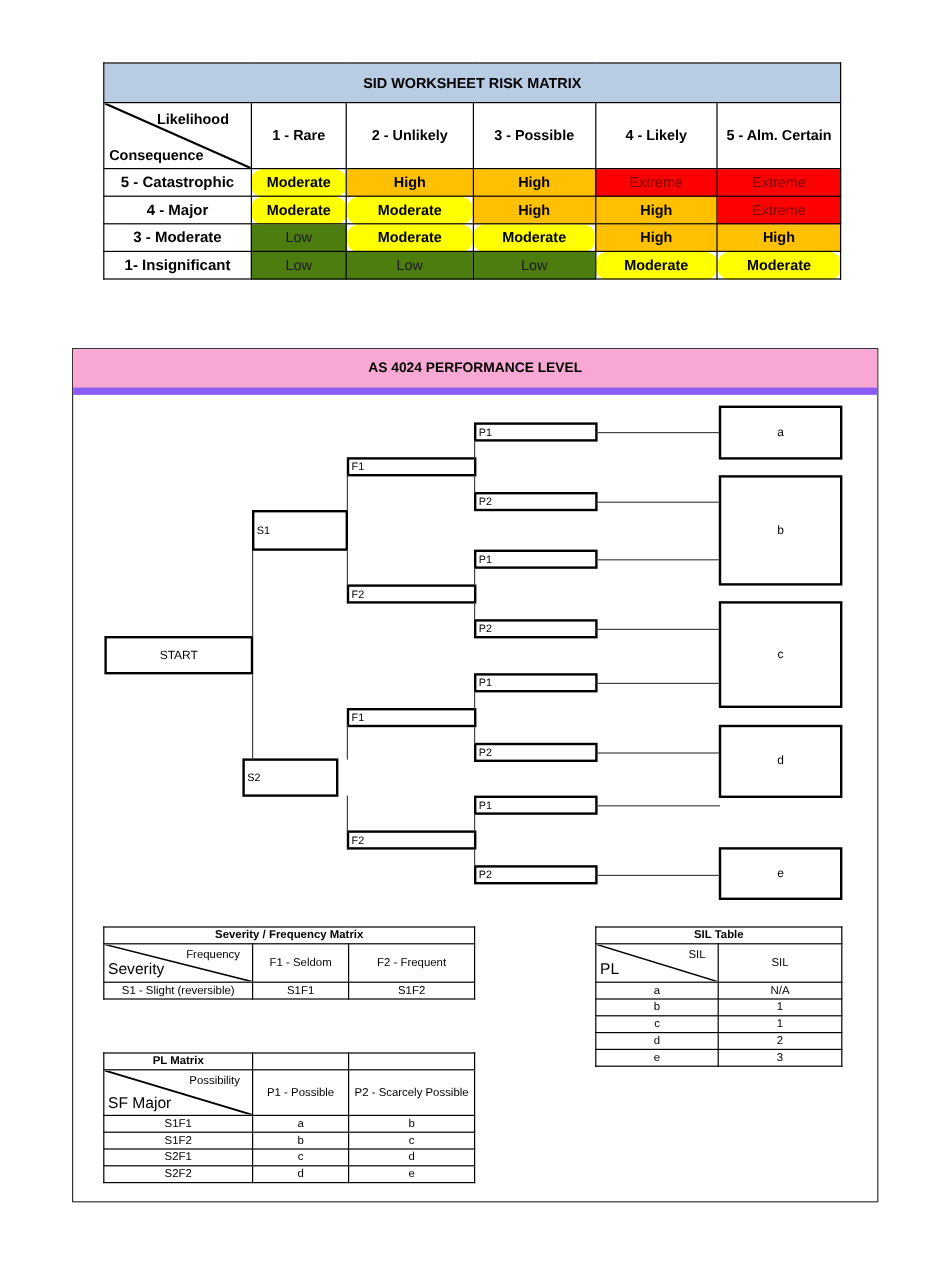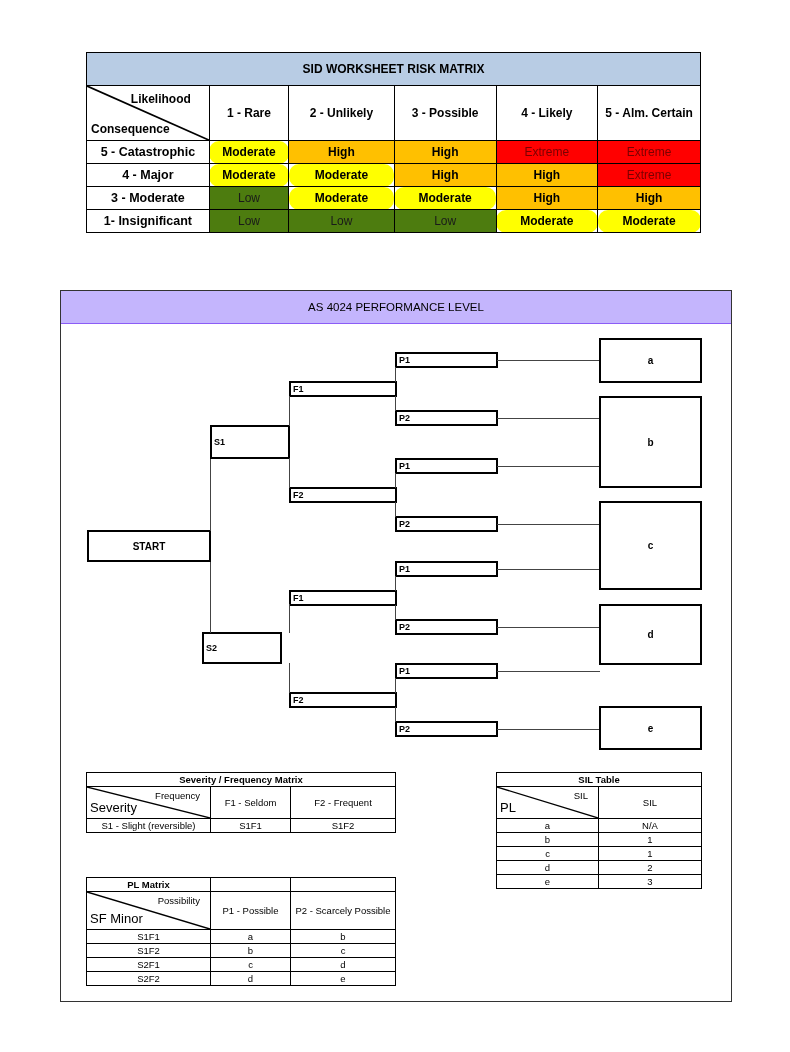--- a/index.html
+++ b/index.html
@@ -16,22 +16,22 @@
   .diag svg { position:absolute; left:0; top:0; width:100%; height:100%; }
   .diag .tr { position:absolute; right:18px; top:6px; }
   .diag .bl { position:absolute; left:4px; bottom:4px; }
   .lvl-Low { background:#4d7c0f; color:#1a1a1a; font-weight:normal !important; }
   .lvl-Moderate { background:#ffff00;border-radius:10px; }
   .lvl-High { background:#ffc000; }
   .lvl-Extreme { background:#ff0000; color:#7a0000; font-weight:normal !important; }
 
   
   #pl-panel { position:absolute; left:60px; top:290px; width:670px; height:710px; border:1px solid #333; }
-  #pl-title { position:absolute; left:0; top:0; width:100%; height:32px; background:#c4b5fd; border-bottom:1px solid #8b5cf6; font-weight:normal; font-size:11.5px; display:flex; align-items:center; justify-content:center; }
-  .node { position:absolute; border:2px solid #000; background:#fff; font-size:9px; font-weight:bold; box-sizing:border-box; }
+  #pl-title { position:absolute; left:0; top:0; width:100%; height:32px; background:#f9a8d4; border-bottom:6px solid #8b5cf6; font-weight:bold; font-size:11.5px; display:flex; align-items:center; justify-content:center; }
+  .node { position:absolute; border:2px solid #000; background:#fff; font-size:9px; font-weight:normal; box-sizing:border-box; }
   .node .lab { position:absolute; left:2px; top:50%; transform:translateY(-50%); }
   .node.center { display:flex; align-items:center; justify-content:center; font-size:10px; }
   .line { position:absolute; background:#444; }
 
   
   .st { position:absolute; font-size:9.5px; }
   .st td { border:1.5px solid #000; text-align:center; padding:0; height:13px; }
   .st .t { font-weight:bold; }
   .st .hd { height:32px; }
   .st .diag .tr { right:10px; top:3px; }
@@ -213,21 +213,21 @@
       <td class="t" style="width:123px">PL Matrix</td>
       <td style="width:79px"></td>
       <td></td>
     </tr>
     <tr class="hd" style="height:38px">
       <td class="diag">
         <svg preserveAspectRatio="none" viewBox="0 0 100 100">
               <line x1="0" y1="0" x2="100" y2="100" stroke="#000" stroke-width="3"></line>
             </svg>
         <span class="tr">Possibility</span>
-        <span class="bl">SF Minor</span>
+        <span class="bl">SF Major</span>
       </td>
       <td>P1 - Possible</td>
       <td>P2 - Scarcely Possible</td>
     </tr>
     </tbody>
       <tbody id="pl-body">
         <tr>
           <td>S1F1</td>
     <td>a</td>
     <td>b</td>

